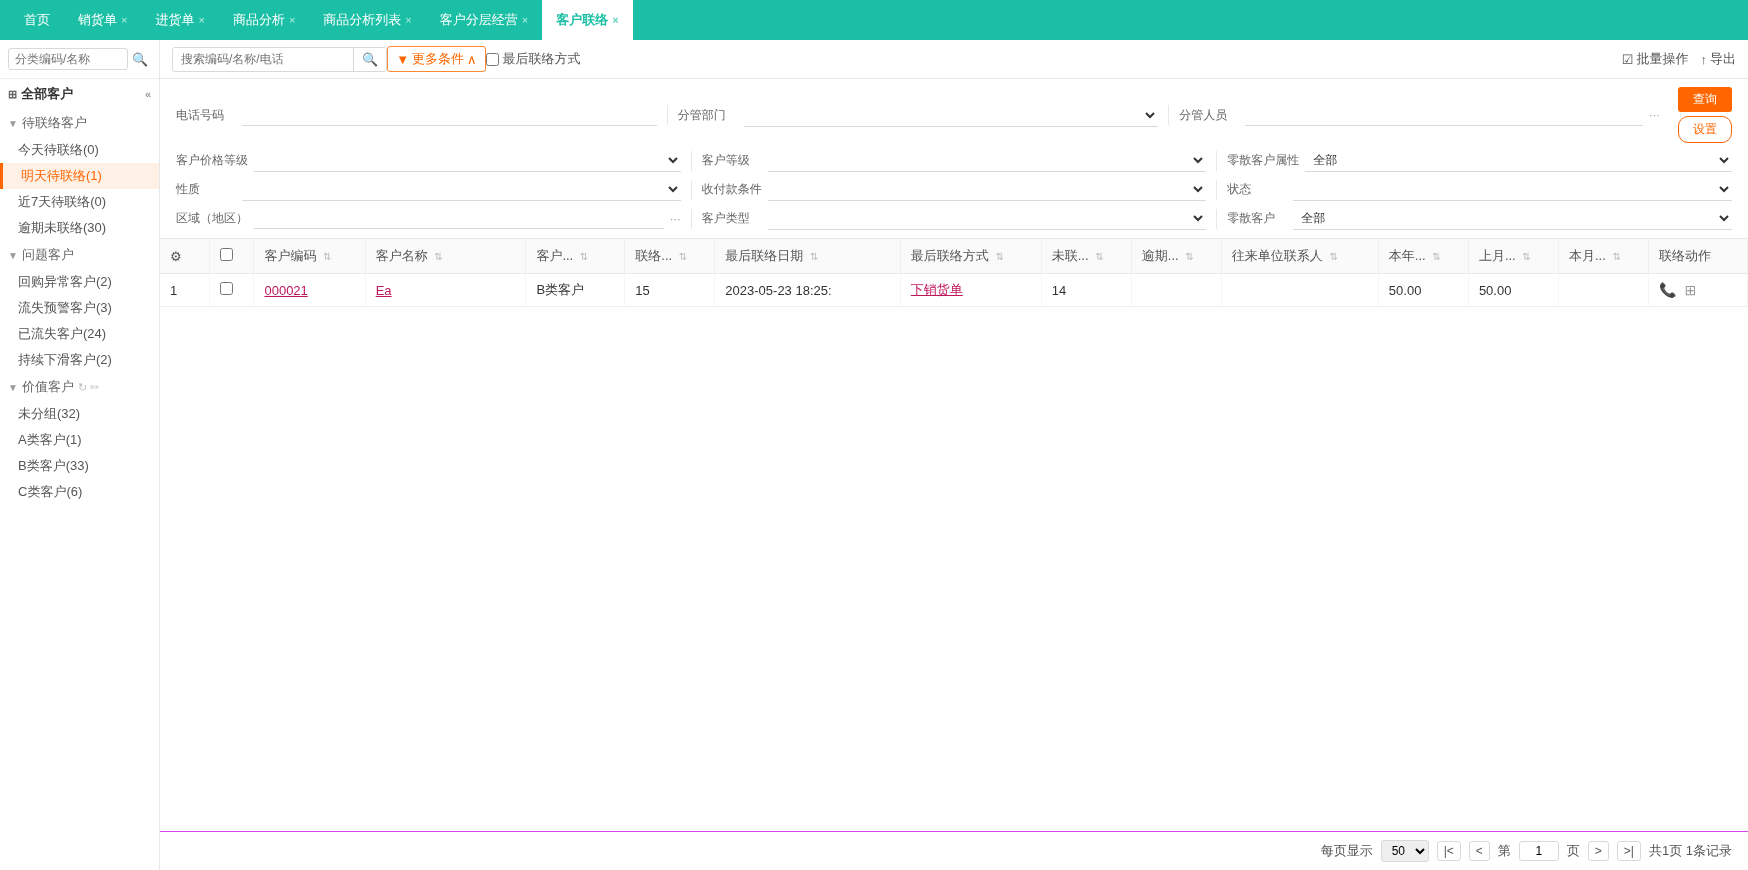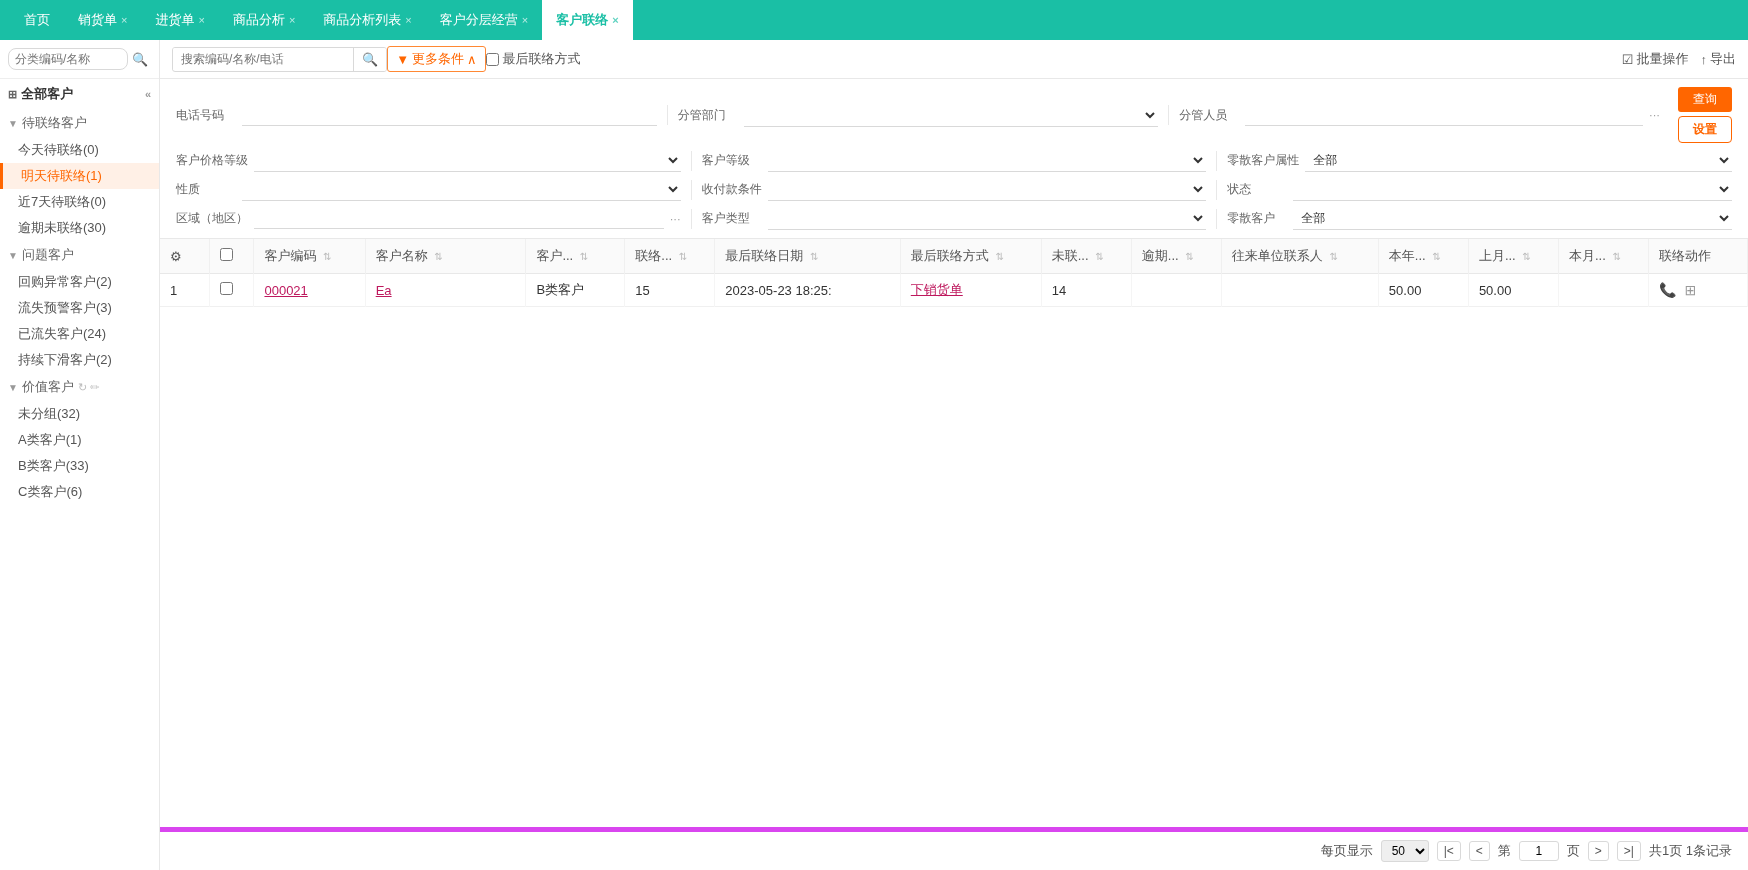--- a/index.html
+++ b/index.html
@@ -51,21 +51,21 @@
       flex-shrink: 0;
     }
     .sidebar-search {
       padding: 8px;
       display: flex;
       align-items: center;
       border-bottom: 1px solid #eee;
     }
     .sidebar-search input {
       border: 1px solid #d9d9d9;
-      border-radius: 8px;
+      border-radius: 3px;
       padding: 3px 6px;
       width: 120px;
       font-size: 12px;
       outline: none;
     }
     .sidebar-search-icon {
       margin-left: 4px;
       color: #999;
       cursor: pointer;
     }
@@ -253,24 +253,23 @@
       padding: 4px 14px;
       border-radius: 3px;
       cursor: pointer;
       font-size: 12px;
     }
     .btn-settings {
       background: #fff;
       color: #ff6600;
       border: 1px solid #ff6600;
       padding: 4px 14px;
-      border-radius: 4px;
-      cursor: pointer;
-      font-size: 12px;
-      font-weight: bold;
+      border-radius: 10px;
+      cursor: pointer;
+      font-size: 12px;
     }
     .filter-separator {
       width: 1px;
       height: 20px;
       background: #e8e8e8;
     }
     .filter-ellipsis {
       color: #999;
       font-size: 11px;
       cursor: pointer;
@@ -328,21 +327,21 @@
     }
     .action-icon {
       color: #999;
       cursor: pointer;
       font-size: 14px;
     }
 
     
     .table-footer {
       background: #fff;
-      border-top: 5px solid #d946ef;
+      border-top: 1px solid #d946ef;
       padding: 8px 16px;
       display: flex;
       align-items: center;
       justify-content: flex-end;
       gap: 8px;
       font-size: 12px;
       color: #555;
     }
     .footer-select {
       border: 1px solid #d9d9d9;

